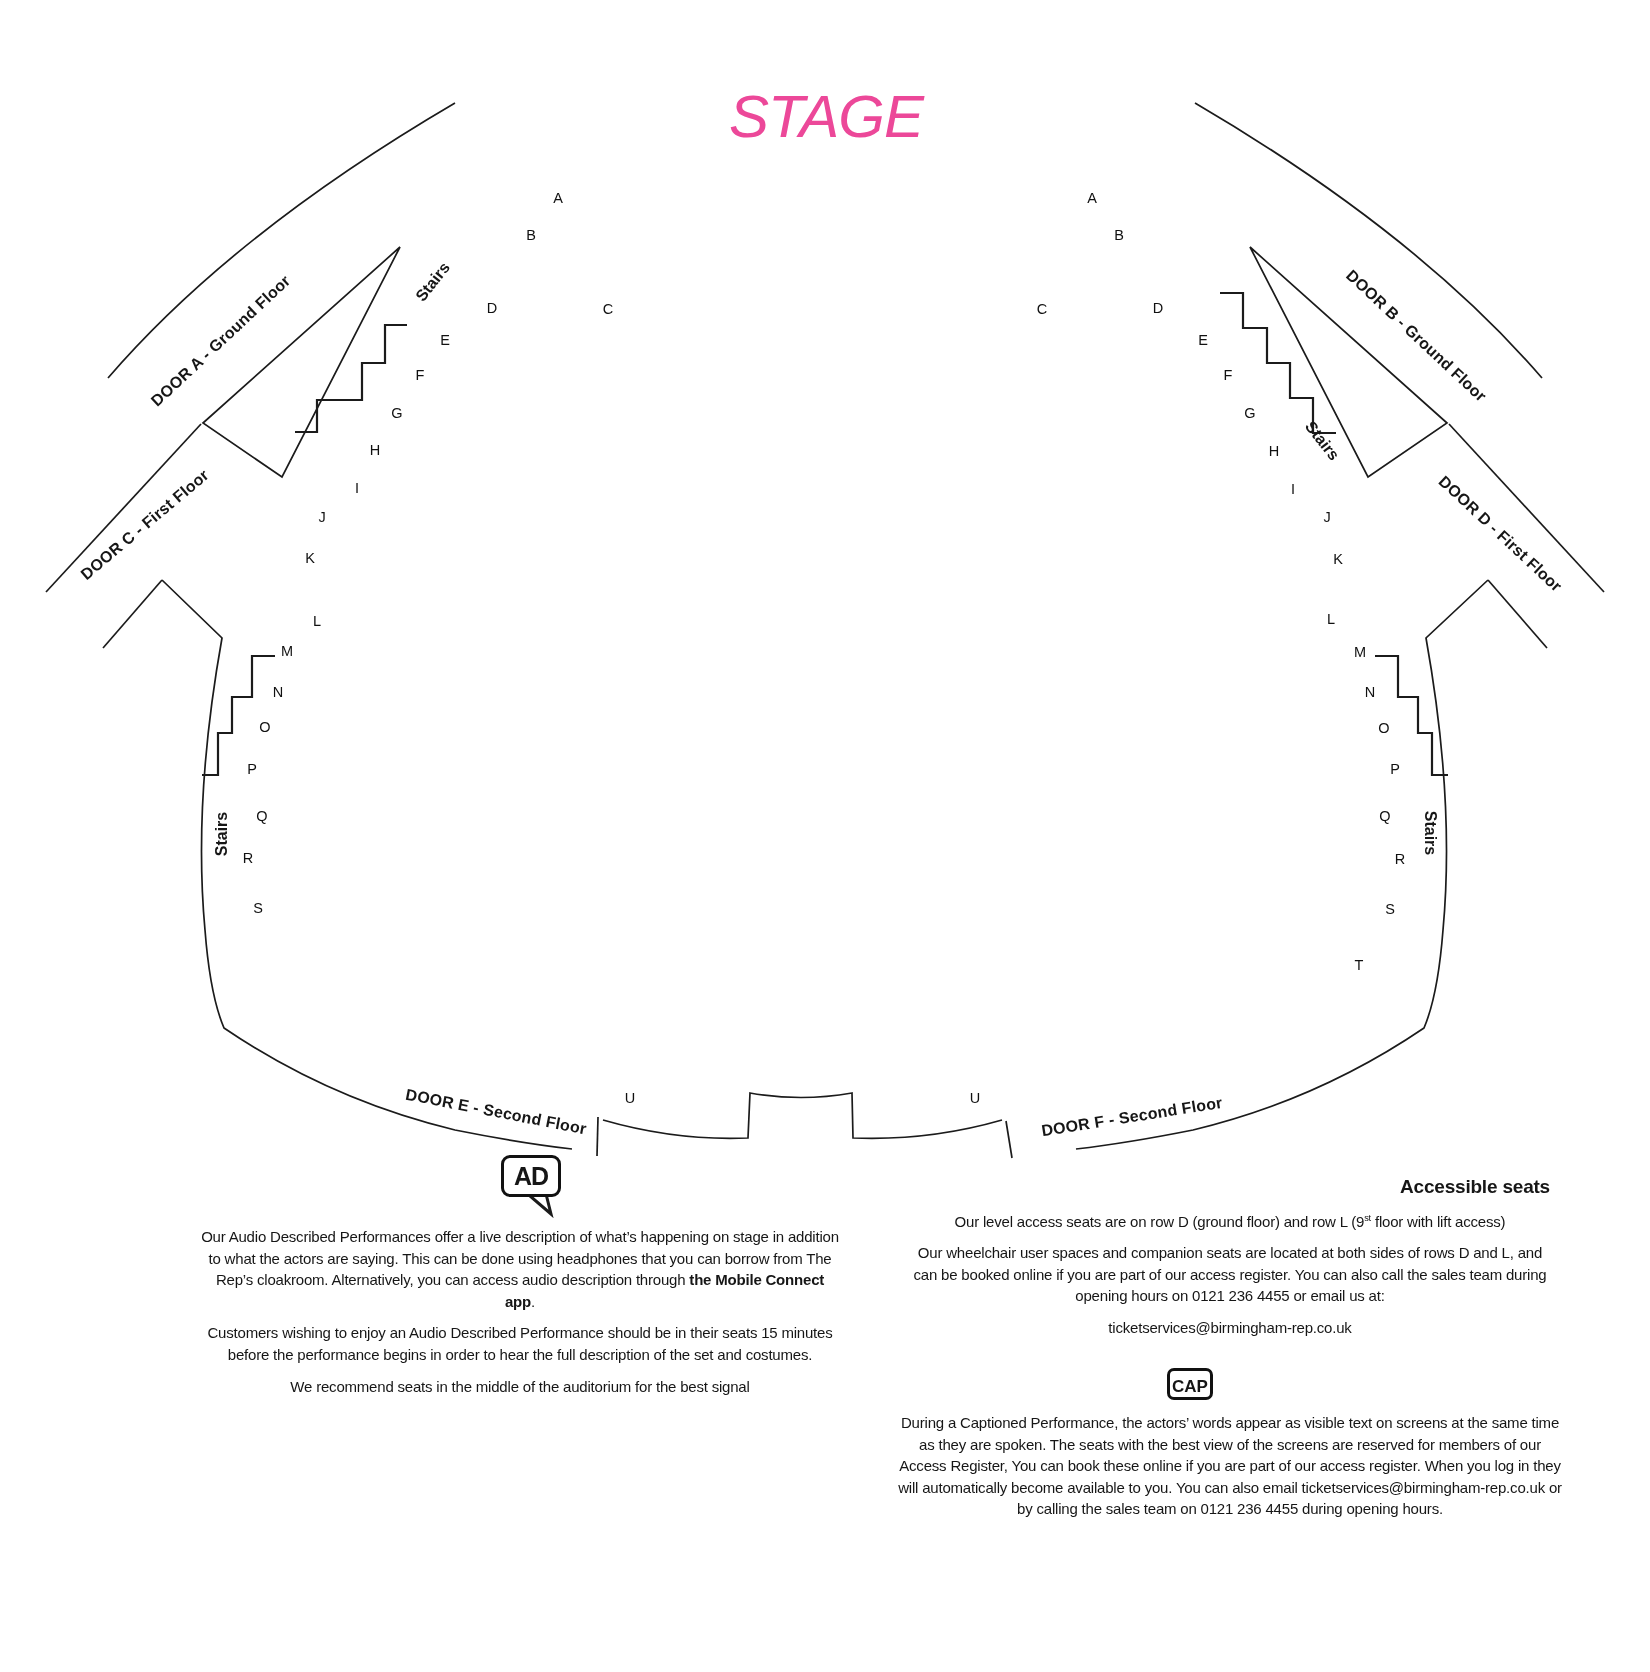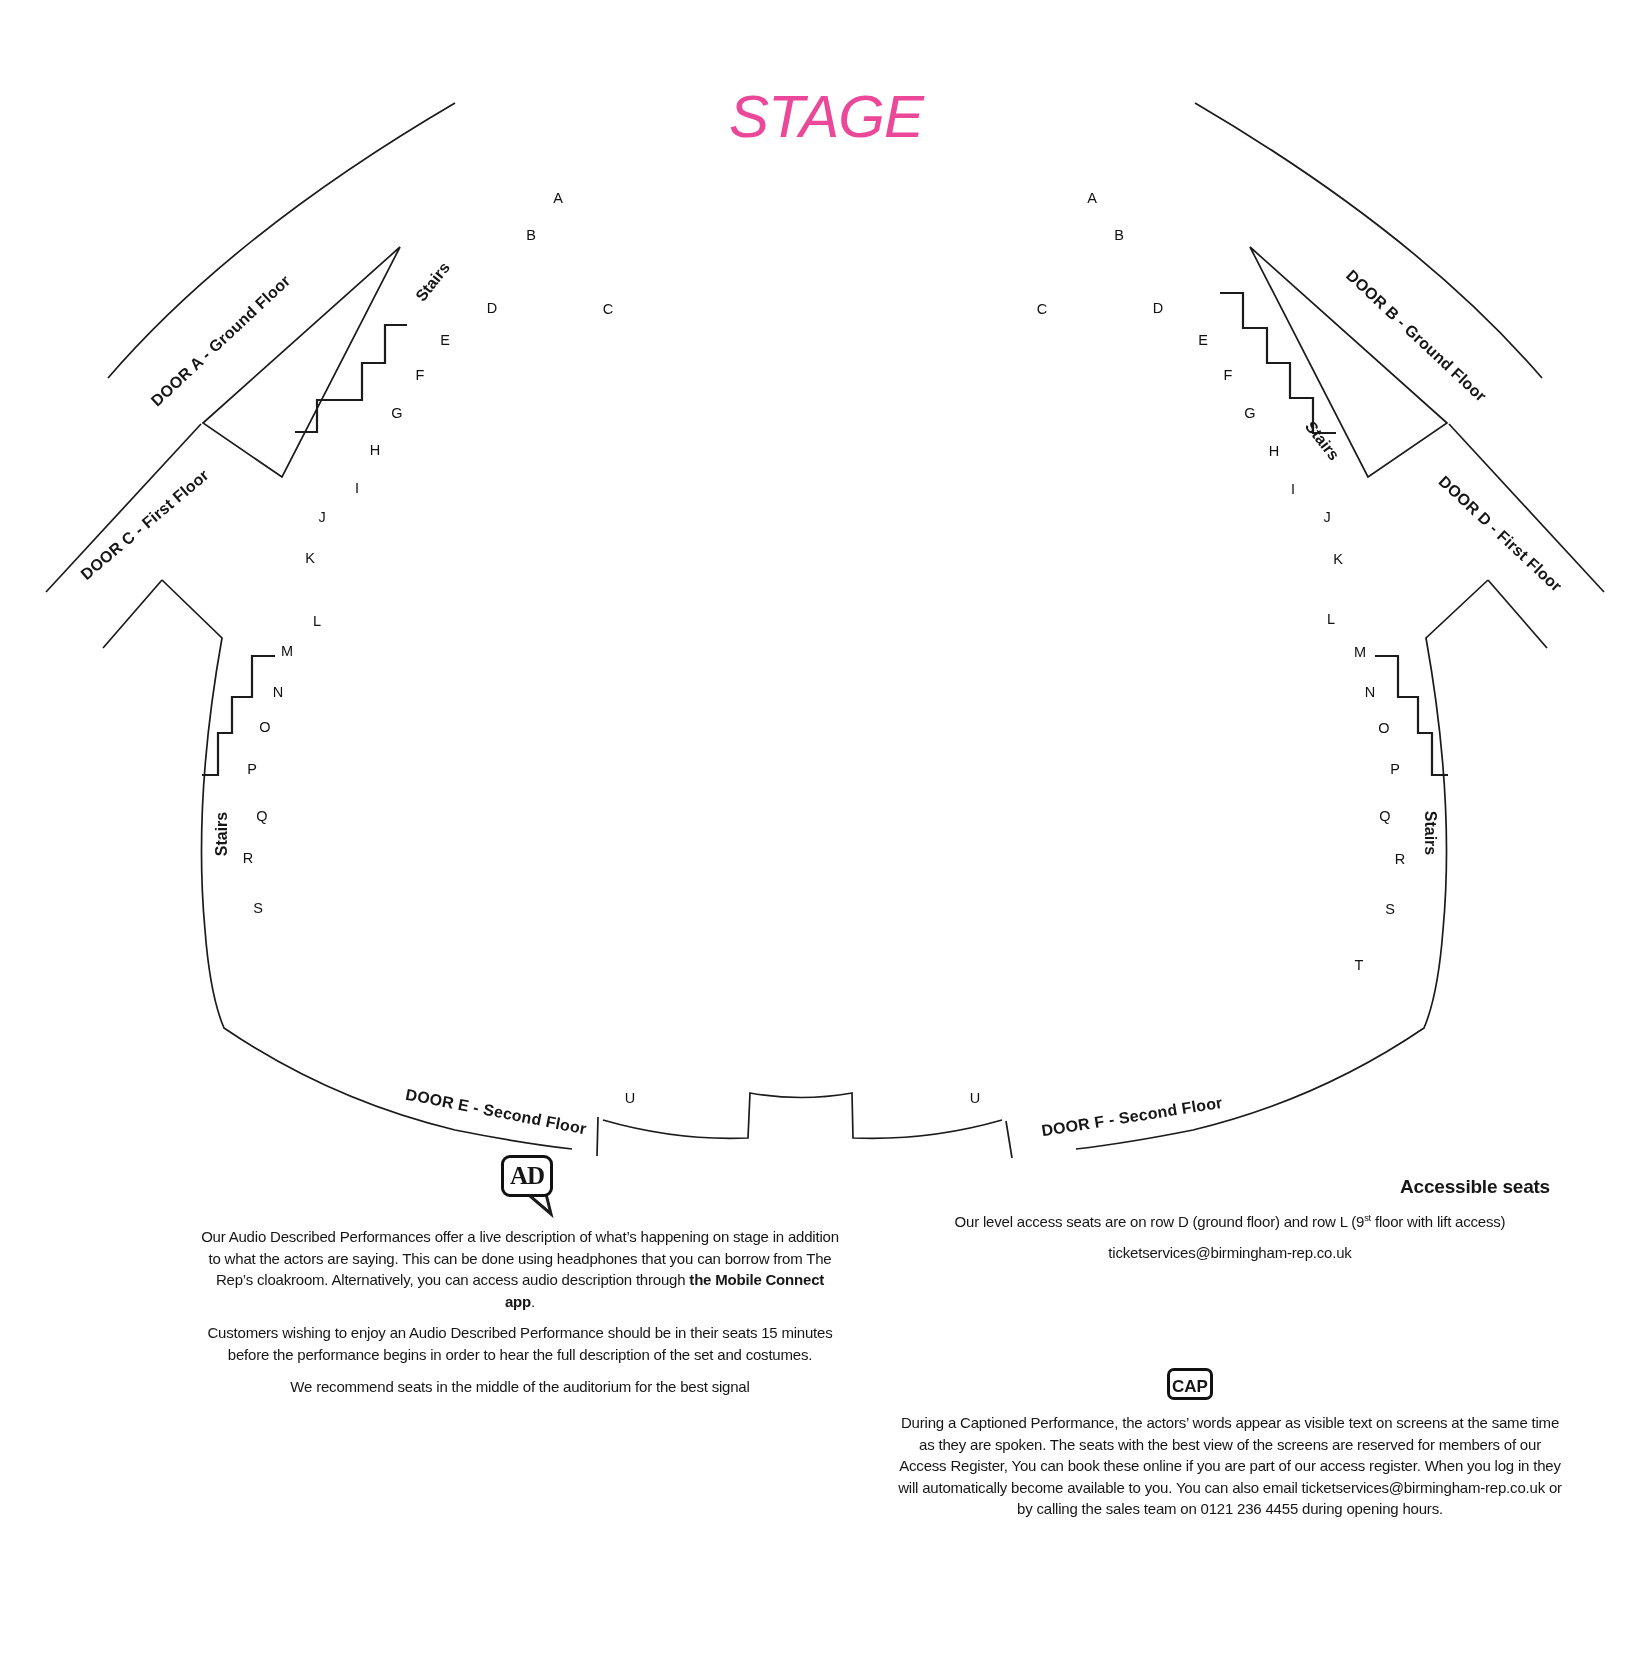--- a/index.html
+++ b/index.html
@@ -10,21 +10,21 @@
   .stage-title{font-size:60px;letter-spacing:-1px;font-weight:400;}
   .door{font-size:16px;font-weight:700;letter-spacing:.2px;}
   .stairs{font-size:16px;font-weight:700;}
   .row{font-size:14.5px;font-weight:400;color:#111;}
   .block{position:absolute;text-align:center;font-size:15px;line-height:21.6px;letter-spacing:-.2px;}
   .block p{margin:0 0 10px 0;}
   .heading{font-size:19px;font-weight:700;margin:0 0 13px 0;text-align:right;}
   .bubble{position:absolute;box-sizing:border-box;background:#fff;border:3.5px solid #111;
           border-radius:9px;display:flex;align-items:center;justify-content:center;
           font-weight:700;}
-  #ad-bubble{left:501px;top:1155px;width:52px;height:42px;font-size:25px;letter-spacing:-1px;font-family:Liberation Serif, serif;}
+  #ad-bubble{left:501px;top:1155px;width:60px;height:42px;font-size:25px;letter-spacing:-1px;}
   #cap-bubble{left:1167px;top:1368px;width:46px;height:32px;font-size:17px;border-width:3px;border-radius:7px;align-items:flex-end;}
   sup{font-size:.62em;}
 </style>
 </head>
 <body>
 
 <svg id="map" width="1650" height="1672" viewBox="0 0 1650 1672" fill="none" stroke="#1b1b1b" stroke-width="1.7">
 
   <path d="M 108 378 Q 233 233 455 103"></path>
   <path d="M 400 247 L 203 423 L 282 477 Z"></path>
@@ -112,20 +112,21 @@
 
 <div class="block" style="left:200px;top:1226px;width:640px;">
   <p><span>Our Audio Described Performances offer a live description of what’s happening on stage in addition to what the actors are saying. This can be done using headphones that you can borrow from The Rep’s cloakroom. Alternatively, you can access audio description through </span><b>the Mobile Connect app</b><span>.</span></p>
   <p>Customers wishing to enjoy an Audio Described Performance should be in their seats 15 minutes before the performance begins in order to hear the full description of the set and costumes.</p>
   <p>We recommend seats in the middle of the auditorium for the best signal</p>
 </div>
 
 <div class="block" style="left:910px;top:1176px;width:640px;">
   <p class="heading">Accessible seats</p>
   <p><span>Our level access seats are on row D (ground floor) and row L (9</span><sup>st</sup><span> floor with lift access)</span></p>
+  <p>Our wheelchair user spaces and companion seats are located at both sides of rows D and L, and can be booked online if you are part of our access register. You can also call the sales team during opening hours on 0121 236 4455 or email us at:</p>
   <p style="margin-bottom:14px;">ticketservices@birmingham-rep.co.uk</p>
 </div>
 
 <div id="cap-bubble" class="bubble">
   <span>CAP</span>
 </div>
 
 <div class="block" style="left:895px;top:1412px;width:670px;">
   <p>During a Captioned Performance, the actors’ words appear as visible text on screens at the same time as they are spoken. The seats with the best view of the screens are reserved for members of our Access Register, You can book these online if you are part of our access register. When you log in they will automatically become available to you. You can also email ticketservices@birmingham-rep.co.uk or by calling the sales team on 0121 236 4455 during opening hours.</p>
 </div>

